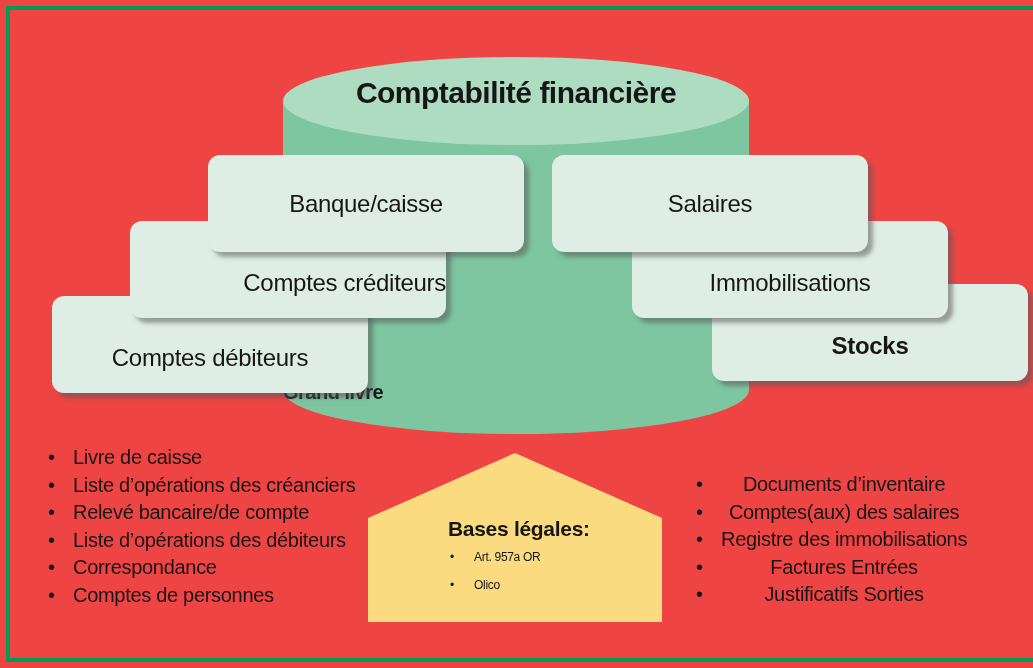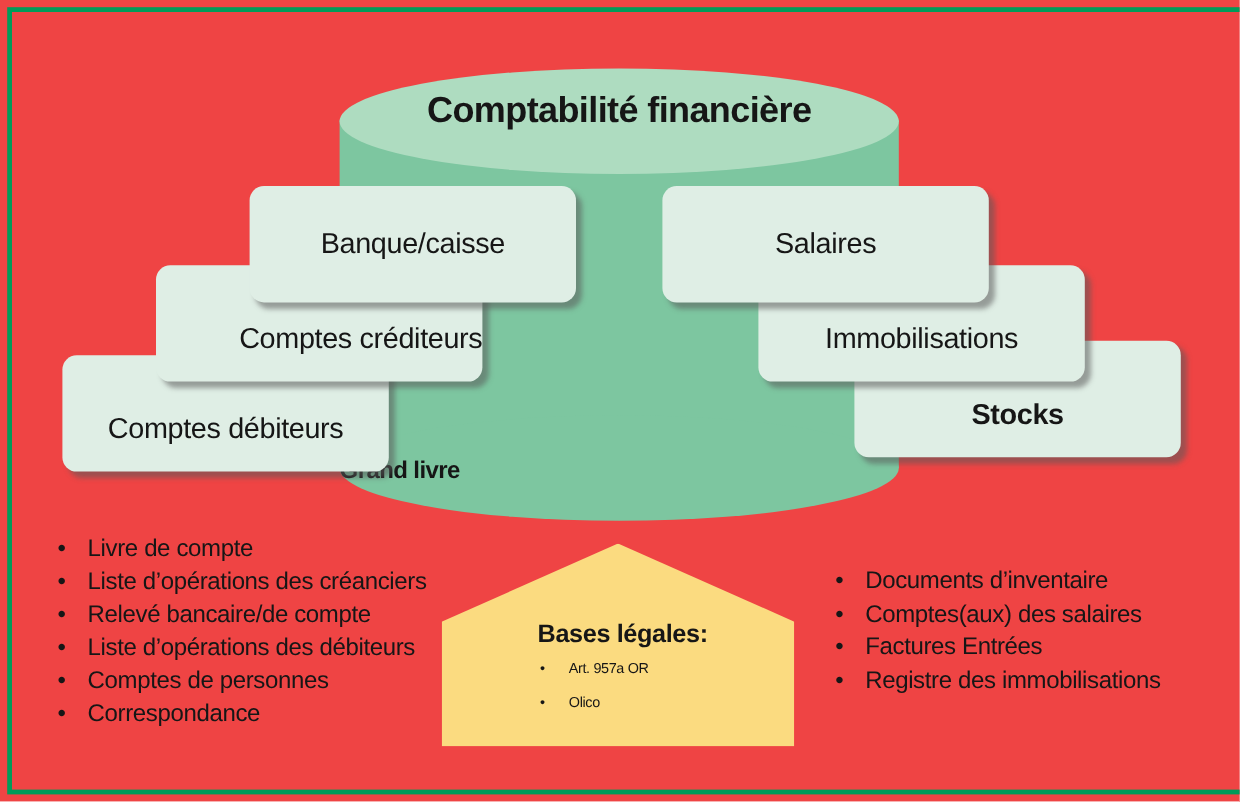--- a/index.html
+++ b/index.html
@@ -39,21 +39,21 @@
     z-index:3;
   }
   .cyl-footer{
     position:absolute;left:283px;top:381px;width:466px;
     text-align:left;
     font-size:20px;font-weight:bold;letter-spacing:-0.5px;
     z-index:3;
   }
   
   .card{
-    position:absolute;width:272px;height:97px;
+    position:absolute;width:316px;height:97px;
     background:var(--card-fill,#dfeee5);
     border-radius:12px;
     box-shadow:5px 5px 4px rgba(90,90,90,0.55);
     display:flex;align-items:center;justify-content:center;
     font-size:24px;letter-spacing:-0.3px;
   }
   .card.offset{align-items:flex-end;padding-bottom:21px;box-sizing:border-box;}
   .b1{left:208px;top:155px;z-index:7;}
   .b2{left:130px;top:221px;z-index:6;justify-content:flex-end;}
   .b3{left:52px; top:296px;z-index:5;}
@@ -70,21 +70,21 @@
     padding-left:25px;
     line-height:27.5px;
     white-space:nowrap;
   }
   .blist li::before{
     content:"\2022";
     position:absolute;left:0;top:0;
     font-size:20px;
   }
   .left-list{left:48px;top:444px;}
-  .right-list{left:696px;top:471px;}
+  .right-list{left:696px;top:471px;text-align:center;}
   
   .house{
     position:absolute;left:368px;top:453px;width:294px;height:169px;
     background:var(--legal-fill,#fbdb80);
     clip-path:polygon(50% 0%, 100% 38.5%, 100% 100%, 0% 100%, 0% 38.5%);
     text-decoration:underline;
   }
   .house-content{
     position:absolute;left:80px;top:62px;
   }
@@ -131,33 +131,34 @@
     <span>Salaires</span>
   </div>
   <div class="card s2 offset">
     <span>Immobilisations</span>
   </div>
   <div class="card s3 offset">
     <span>Stocks</span>
   </div>
 
   <ul class="blist left-list">
-    <li>Livre de compte</li>
+    <li>Livre de caisse</li>
     <li>Liste d’opérations des créanciers</li>
     <li>Relevé bancaire/de compte</li>
     <li>Liste d’opérations des débiteurs</li>
+    <li>Correspondance</li>
     <li>Comptes de personnes</li>
-    <li>Correspondance</li>
   </ul>
 
   <ul class="blist right-list">
     <li>Documents d’inventaire</li>
     <li>Comptes(aux) des salaires</li>
+    <li>Registre des immobilisations</li>
     <li>Factures Entrées</li>
-    <li>Registre des immobilisations</li>
+    <li>Justificatifs Sorties</li>
   </ul>
 
   <div class="house">
     <div class="house-content">
       <div class="house-title">Bases légales:</div>
       <ul class="house-list">
         <li>Art. 957a OR</li>
         <li>Olico</li>
       </ul>
     </div>

